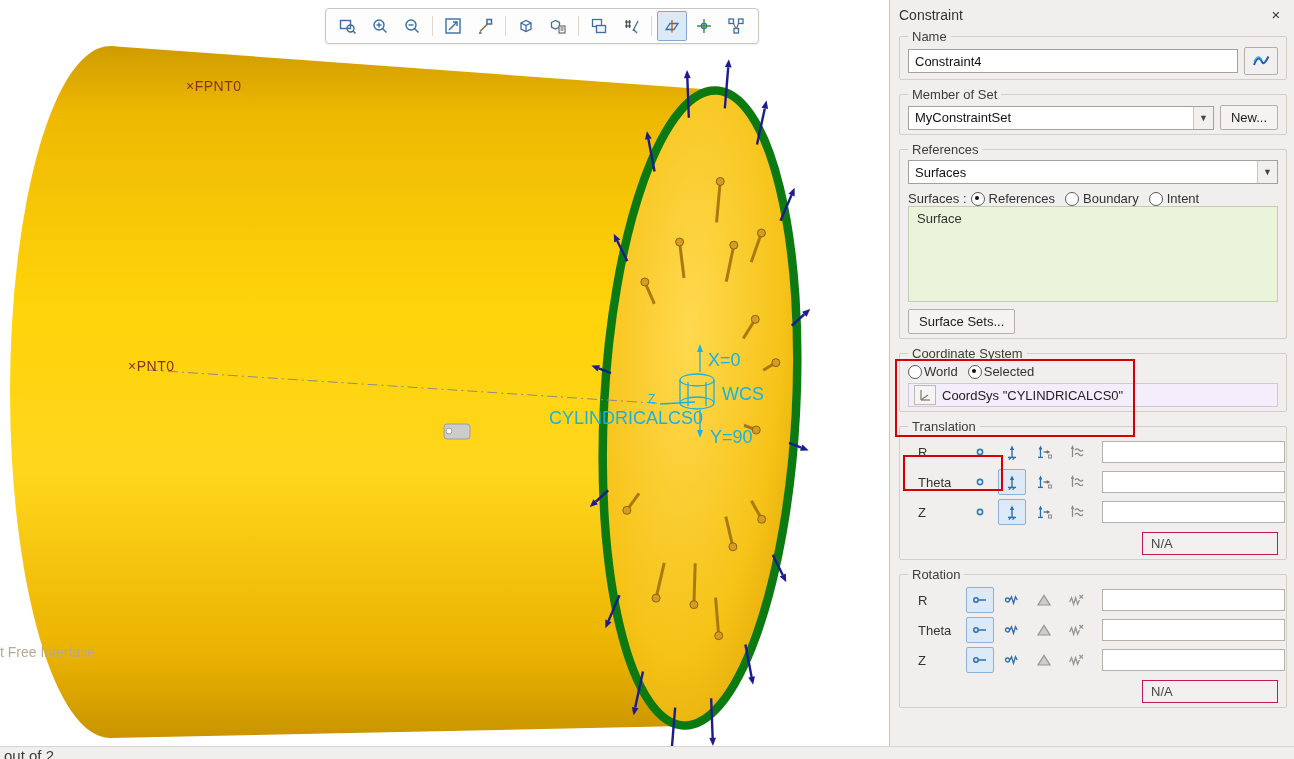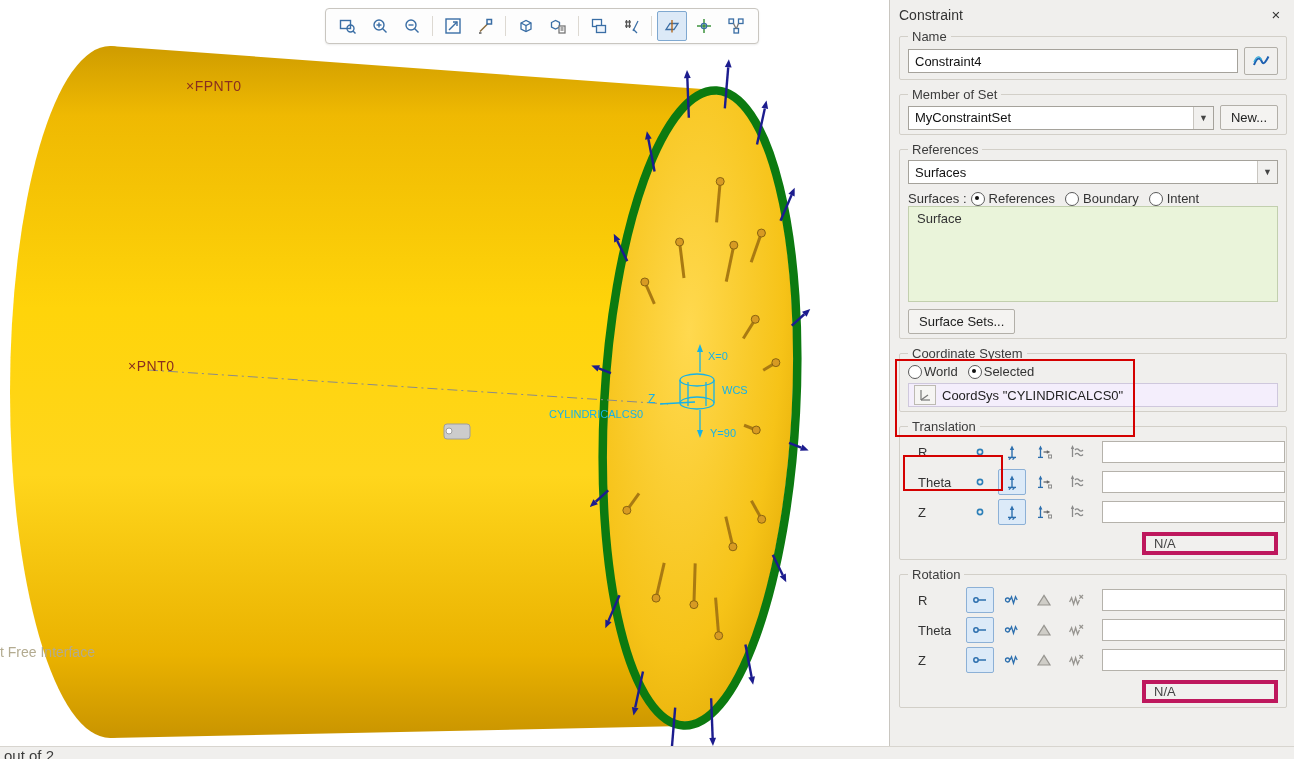--- a/index.html
+++ b/index.html
@@ -4,21 +4,21 @@
 <style>
   html,body{margin:0;padding:0}
   #stage{position:relative;width:1294px;height:759px;background:#f0efed;
     font-family:"Liberation Sans",sans-serif;font-size:13px;color:#222;overflow:hidden}
 
   
   #viewport{position:absolute;left:0;top:0;width:889px;height:746px;background:#ffffff}
   #gl{position:absolute;left:0;top:0}
   .vlabel{position:absolute;z-index:6;white-space:nowrap;pointer-events:none}
   .datum{color:#8a2f1f;font-size:14px;letter-spacing:.5px}
-  .cyan{color:#16b2e8;font-size:11px}
+  .cyan{color:#16b2e8;font-size:18px}
   .tiny{font-size:12px}
   #free-int{color:#b3ab90;font-size:14px}
 
   
   #toolbar{position:absolute;left:325px;top:8px;height:34px;z-index:10;display:flex;align-items:center;
     gap:2px;padding:0 7px;background:#fdfdfd;border:1px solid #c9c6c0;border-radius:4px;
     box-shadow:0 1px 2px rgba(0,0,0,.08)}
   .tbtn{width:28px;height:28px;display:flex;align-items:center;justify-content:center;
     border:1px solid transparent;border-radius:2px;background:transparent}
   .tbtn.pressed{background:#dce9f7;border-color:#7fa8d0}
@@ -61,21 +61,21 @@
 
   .dofrow{display:flex;align-items:center;height:30px}
   .dof-label{width:58px;padding-left:10px;box-sizing:border-box;font-size:13px;color:#333;flex:none}
   .dofbtn{width:26px;height:24px;flex:none;display:flex;align-items:center;justify-content:center;
     border:1px solid transparent;border-radius:2px;margin-right:4px;background:transparent}
   .dofbtn.pressed{background:#dceaf8;border-color:#8cb0d6}
   .dofbtn svg{width:16px;height:16px}
   .dof-input{flex:1;height:22px;box-sizing:border-box;background:#fff;border:1px solid #b5b2ab;
     margin-left:8px;font-family:"Liberation Sans",sans-serif;outline:none}
   .na-row{display:flex;justify-content:flex-end;margin-top:5px}
-  .na-box{width:136px;height:23px;box-sizing:border-box;background:#f1f0ee;border:4px solid #be185d;
+  .na-box{width:136px;height:23px;box-sizing:border-box;background:#f1f0ee;border:1px solid #be185d;
     display:flex;align-items:center;padding:0 8px;font-size:13px;color:#444}
 
   
   #statusbar{position:absolute;left:0;top:746px;width:1294px;height:13px;background:#f0efed;
     border-top:1px solid #d8d5cf;display:flex;align-items:flex-start;padding-left:4px;
     box-sizing:border-box;font-size:15px;color:#3c3c3c}
 
   
   .annot{position:absolute;border:2px solid #d40000;z-index:60;pointer-events:none;background:transparent}
 </style>

